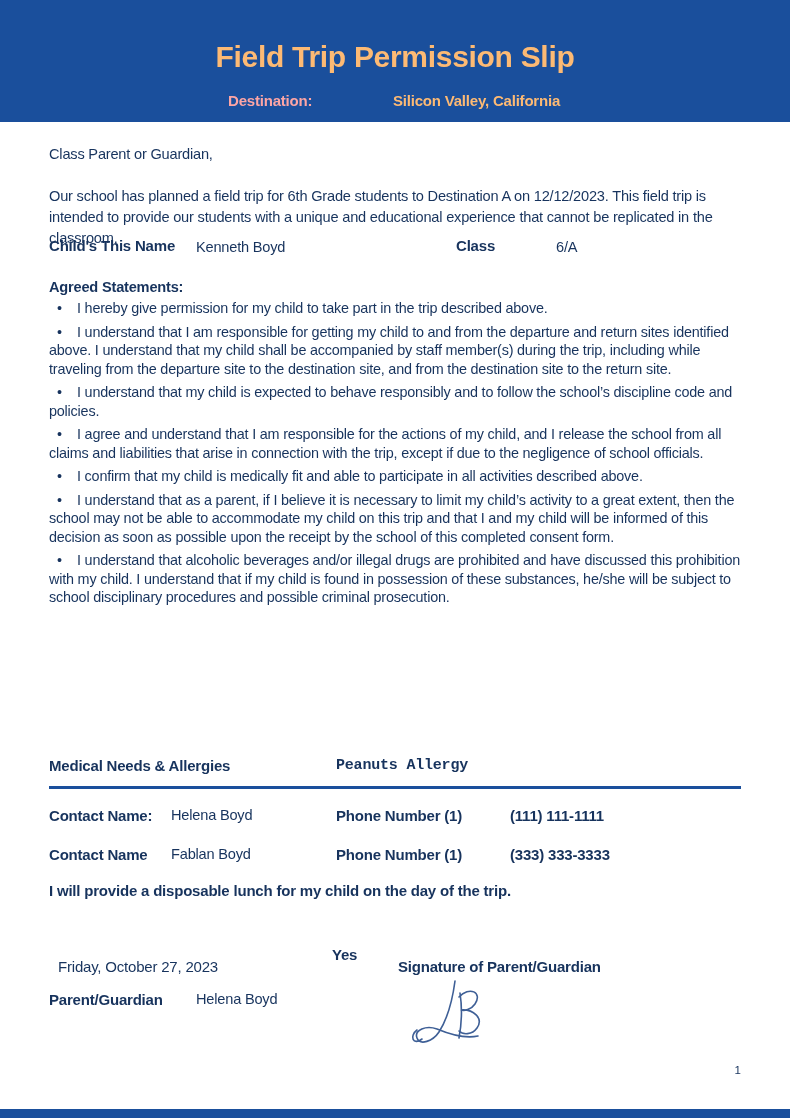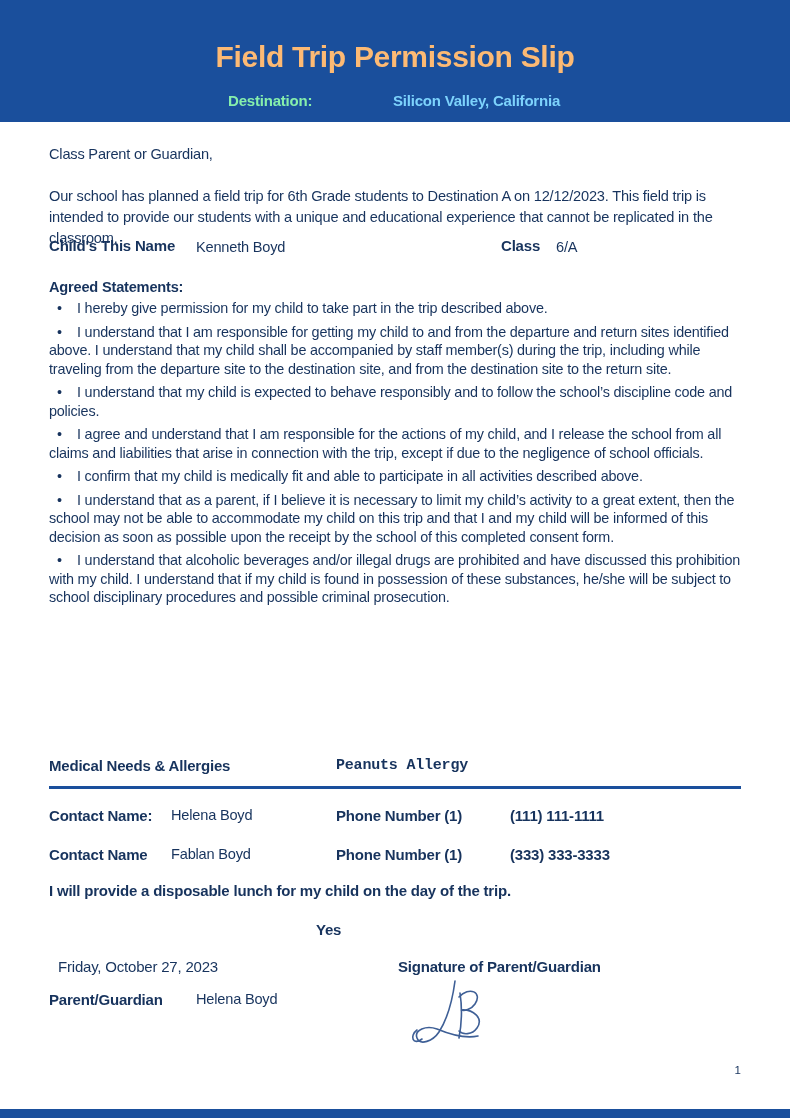--- a/index.html
+++ b/index.html
@@ -17,37 +17,37 @@
   }
   .band {
     position: absolute; top: 0; left: 0; right: 0; height: 122px;
     background: #1A4F9C;
   }
   .doc-title {
     position: absolute; top: 40px; left: 0; width: 100%;
     text-align: center; color: #fdba74;
     font-size: 30px; font-weight: bold; letter-spacing: -0.3px;
   }
-  .dest-label { position: absolute; left: 228px; top: 92px; color: #86efac; font-weight: bold; font-size: 15px; }
-  .dest-value { position: absolute; left: 393px; top: 92px; color: #7dd3fc; font-weight: bold; font-size: 15px; }
+  .dest-label { position: absolute; left: 228px; top: 92px; color: #fca5a5; font-weight: bold; font-size: 15px; }
+  .dest-value { position: absolute; left: 393px; top: 92px; color: #fdba74; font-weight: bold; font-size: 15px; }
 
   .abs { position: absolute; }
   .txt { font-size: 14.6px; line-height: 20px; }
   .bold { font-weight: bold; }
   .lbl { font-weight: bold; font-size: 15px; }
 
   .salutation { left: 49px; top: 144px; }
   .intro { left: 49px; top: 186px; width: 694px; line-height: 21px; }
 
   .row { left: 49px; width: 694px; height: 21px; }
   .row > span { position: absolute; top: 0; white-space: nowrap; }
   .child-row { top: 237px; }
   .child-row .c1 { left: 0; }
   .child-row .c2 { left: 147px; }
-  .child-row .c3 { left: 407px; margin-left: 45px; }
+  .child-row .c3 { left: 407px; }
   .child-row .c4 { left: 507px; }
 
   .agreed-title { left: 49px; top: 277px; }
   .bullets { left: 49px; top: 299px; width: 694px; font-size: 14.4px; line-height: 18.5px; }
   .bullet { text-indent: 8px; margin-bottom: 5px; }
   .bullet::before { content: "\2022"; display: inline-block; width: 20px; text-indent: 0; }
 
   .medical-row { top: 757px; }
   .medical-row .c1 { left: 0; }
   .medical-row .c2 { left: 287px; font-family: Liberation Mono, monospace; }
@@ -57,21 +57,21 @@
   .contact-row .c1 { left: 0; }
   .contact-row .c2 { left: 122px; font-weight: normal; font-size: 14.6px; }
   .contact-row .c3 { left: 287px; }
   .contact-row .c4 { left: 461px; }
   .contact-row1 { top: 807px; }
   .contact-row2 { top: 846px; }
 
   .lunch { left: 49px; top: 882px; }
   .chaperone-row { top: 921px; }
   .chaperone-row .c1 { left: 0; font-size: 14.5px; }
-  .chaperone-row .c2 { left: 267px; }
+  .chaperone-row .c2 { left: 283px; margin-top: 25px; }
 
   .date-sig-row { top: 958px; }
   .date-sig-row .c1 { left: 9px; font-size: 15px; }
   .date-sig-row .c2 { left: 349px; }
 
   .parent-row { top: 991px; }
   .parent-row .c1 { left: 0; }
   .parent-row .c2 { left: 147px; font-size: 14.6px; }
 
   .signature { left: 408px; top: 978px; width: 92px; height: 74px; }

